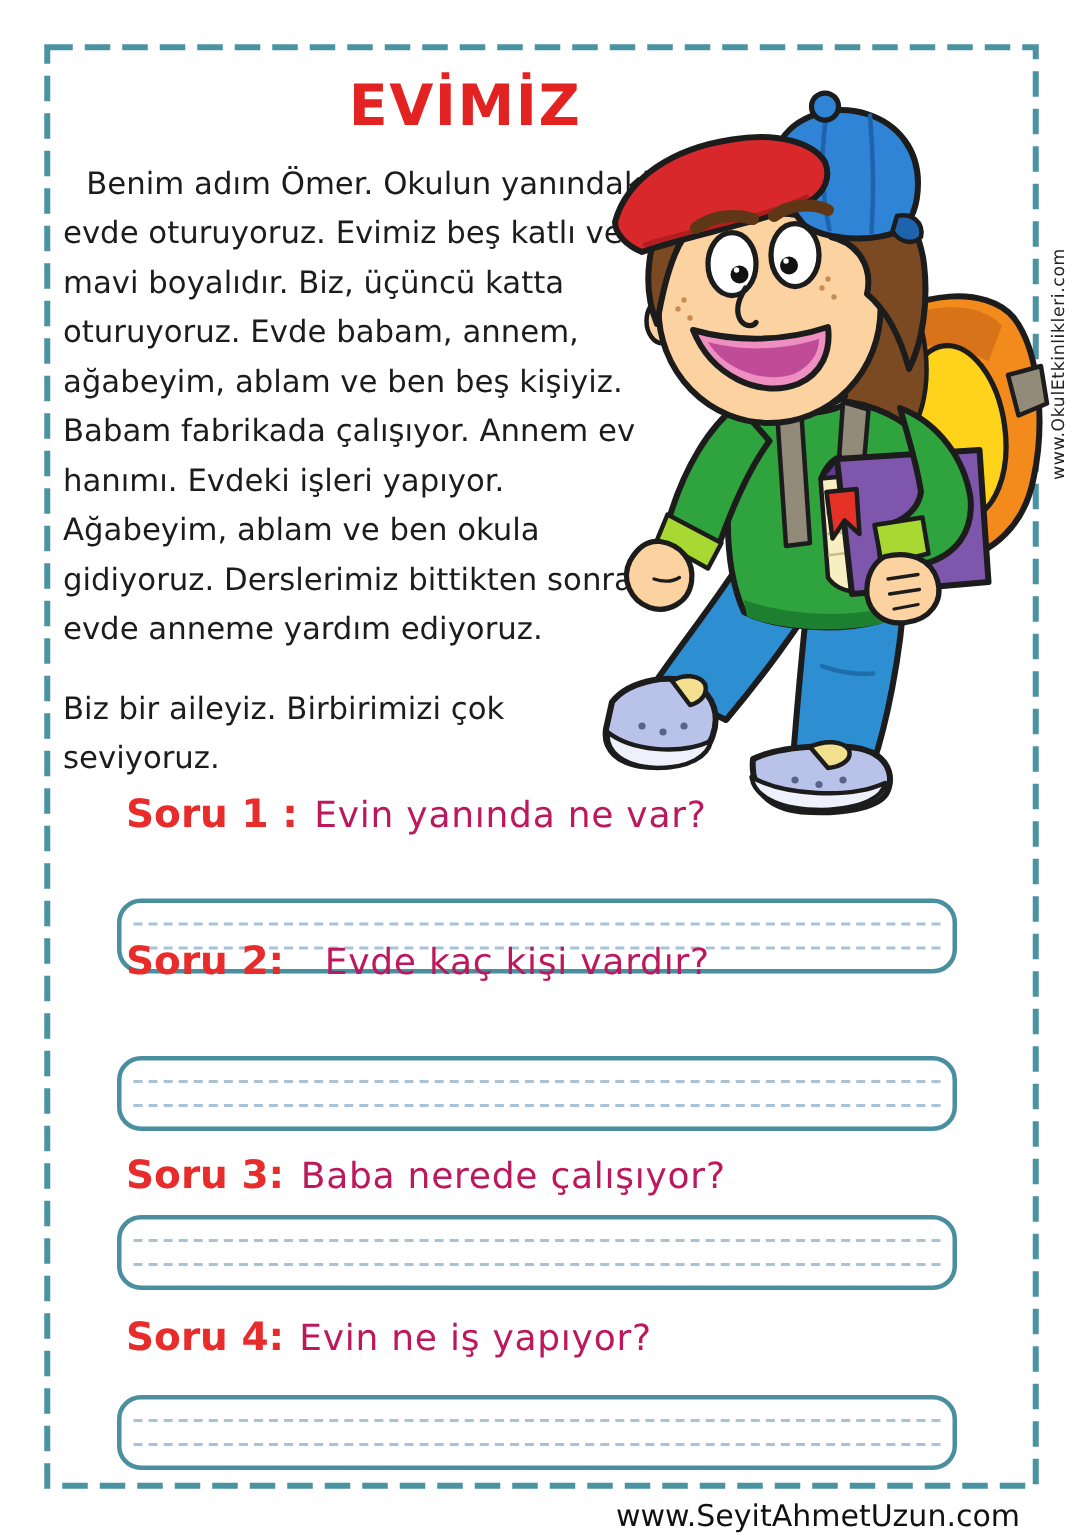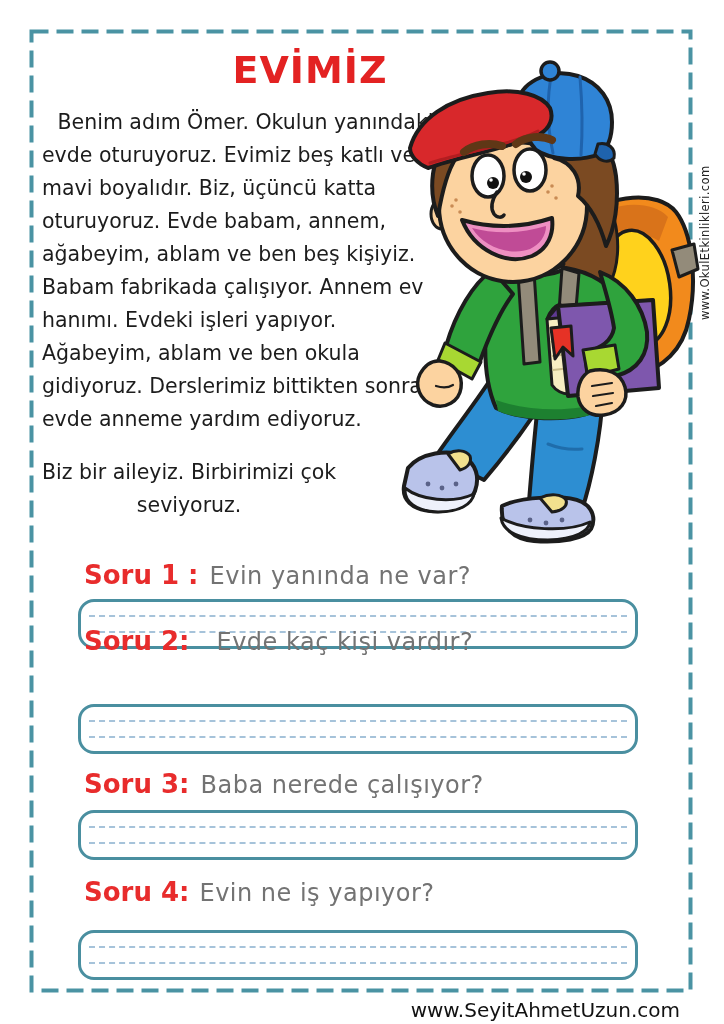--- a/index.html
+++ b/index.html
@@ -10,41 +10,41 @@
   .frame-svg{position:absolute;left:0;top:0;pointer-events:none;}
   .title{
     position:absolute;left:180px;top:48px;width:260px;text-align:center;
     font-size:38px;font-weight:bold;color:#e32222;letter-spacing:1px;
   }
   .passage{
     position:absolute;left:42px;white-space:pre;
     font-size:20.5px;line-height:33px;color:#1c1c1c;
   }
   .p1{top:106px;text-indent:9px;}
-  .p2{top:456px;text-align:center;}
+  .p2{top:456px;}
   .illustration{position:absolute;left:400px;top:56px;width:300px;height:492px;}
   .side-url{
     position:absolute;left:698px;top:150px;height:170px;
     writing-mode:vertical-rl;transform:rotate(180deg);
     font-size:11.5px;color:#222;letter-spacing:.4px;
   }
   .q-row{position:absolute;left:84px;display:flex;align-items:baseline;gap:11px;white-space:nowrap;}
   .q-label{font-size:26px;font-weight:bold;color:#e82c2c;}
-  .q-text{font-size:24px;color:#737373;letter-spacing:.5px;}
+  .q-text{font-size:24px;color:#be185d;letter-spacing:.5px;}
   .answer-box{
     position:absolute;left:78px;width:560px;height:50px;
     border:3px solid #4a8fa0;border-radius:16px;background:#ffffff;box-sizing:border-box;
   }
   .guide{position:absolute;left:8px;right:8px;border-top:2px dashed #a6c3da;}
   .guide.g1{top:13px;}
   .guide.g2{top:29px;}
   .footer-url{
     position:absolute;right:44px;top:998px;font-size:20px;color:#111;
   }
-  .q1{top:560px;} .b1{top:599px;}
+  .q1{top:528px;} .b1{top:599px;}
   .q2{top:626px;gap:27px;} .b2{top:704px;}
   .q3{top:769px;} .b3{top:810px;}
   .q4{top:877px;gap:10px;} .b4{top:930px;}
 </style>
 </head>
 <body>
 
 <div class="page">
 
   <svg class="frame-svg" width="724" height="1024" viewBox="0 0 724 1024">

